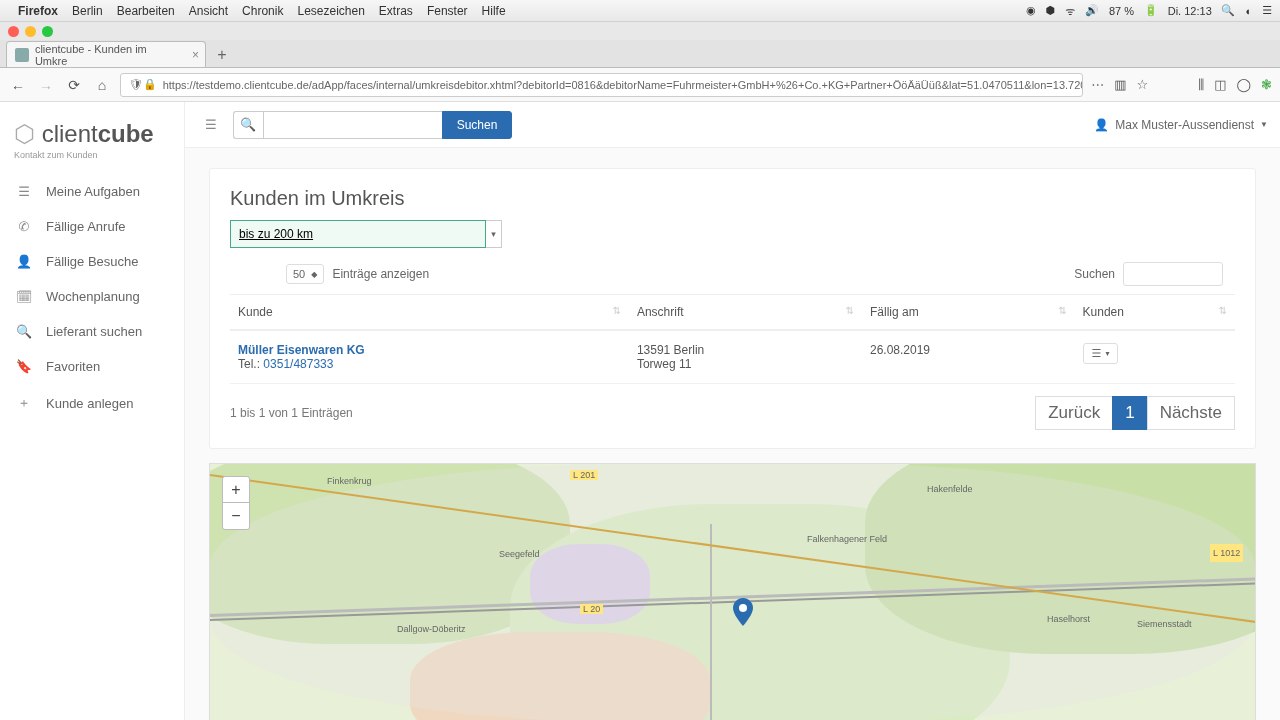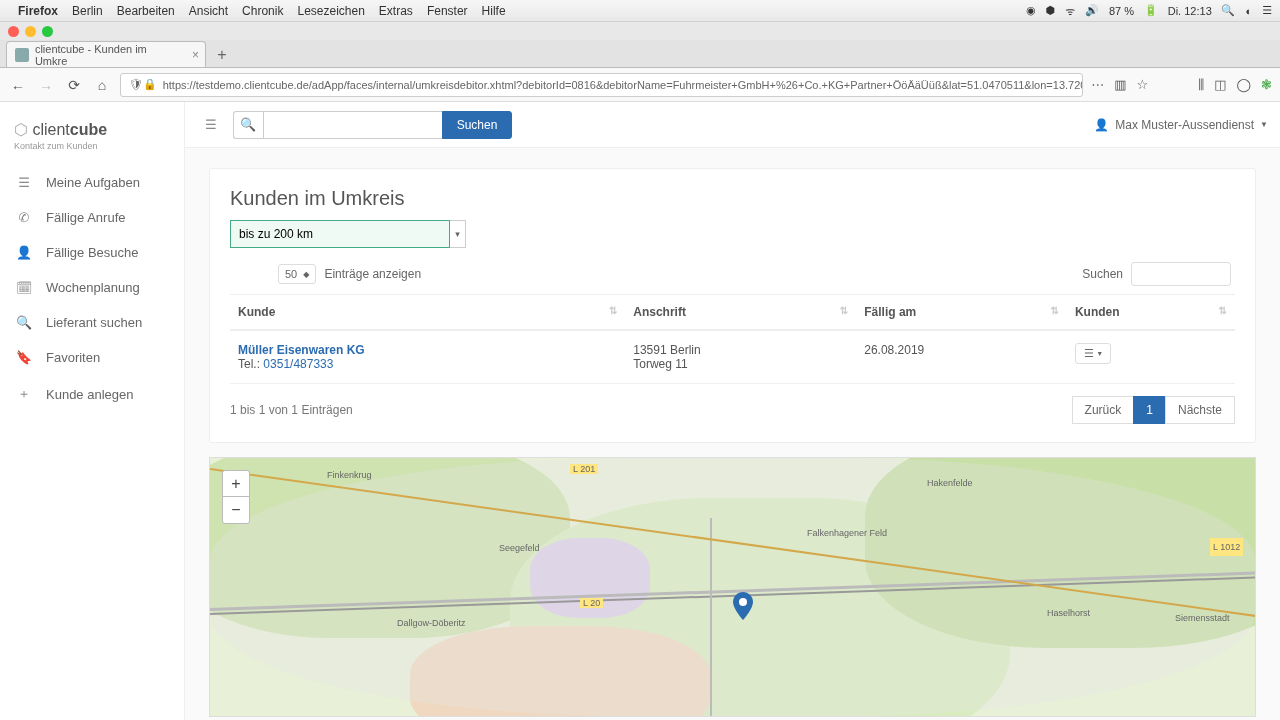--- a/index.html
+++ b/index.html
@@ -27,61 +27,61 @@
 .urlbar { height: 34px; background: #f9f9f9; border-bottom: 1px solid #ddd; display: flex; align-items: center; padding: 0 8px; gap: 8px; }
 .urlbar .navbtn { width: 20px; height: 20px; display: flex; align-items: center; justify-content: center; color: #555; font-size: 14px; }
 .urlbar .url-field { flex: 1; height: 24px; background: #fff; border: 1px solid #ccc; border-radius: 3px; display: flex; align-items: center; padding: 0 8px; font-size: 11px; color: #666; overflow: hidden; white-space: nowrap; }
 .urlbar .url-field .lock { margin-right: 6px; color: #5a5; }
 .urlbar .right-icons { display: flex; gap: 10px; color: #555; }
 
 
 .app { display: flex; height: calc(720px - 22px - 18px - 28px - 34px); }
 .sidebar { width: 185px; border-right: 1px solid #eee; padding-top: 10px; }
 .logo { padding: 8px 14px 14px; }
-.logo .brand { font-size: 16px; color: #555; font-weight: 300; }
+.logo .brand { font-size: 24px; color: #555; font-weight: 300; }
 .logo .brand b { font-weight: 600; }
 .logo .tagline { font-size: 9px; color: #999; margin-top: 2px; }
 .nav-item { display: flex; align-items: center; padding: 10px 16px; color: #666; font-size: 13px; gap: 14px; cursor: pointer; }
 .nav-item .ico { width: 16px; text-align: center; color: #888; font-size: 13px; }
 
 .main { flex: 1; overflow-y: auto; background: #fafafa; }
 .topbar { height: 46px; background: #fff; border-bottom: 1px solid #eee; display: flex; align-items: center; padding: 0 12px; gap: 8px; }
 .hamburger { padding: 4px 8px; color: #888; cursor: pointer; }
 .search-group { display: flex; }
 .search-icon-btn { width: 30px; height: 28px; border: 1px solid #ccc; border-right: none; border-radius: 3px 0 0 3px; background: #fff; display: flex; align-items: center; justify-content: center; color: #888; }
 .search-input { width: 180px; height: 28px; border: 1px solid #ccc; border-radius: 0; padding: 0 6px; font-size: 12px; }
 .search-btn { height: 28px; padding: 0 14px; background: #2b6cb0; color: #fff; border: 1px solid #2b6cb0; border-radius: 0 3px 3px 0; font-size: 12px; cursor: pointer; margin-left: -1px; }
 .user-menu { margin-left: auto; color: #666; font-size: 12px; display: flex; align-items: center; gap: 6px; }
 
 .content { padding: 20px 24px; }
 .card { background: #fff; border: 1px solid #eee; border-radius: 3px; padding: 18px 20px; margin-bottom: 14px; }
 h1.page-title { font-size: 20px; font-weight: 400; color: #555; margin-bottom: 10px; }
 h2.subtitle { font-size: 22px; font-weight: 400; color: #444; margin-bottom: 14px; }
 .field-label { font-size: 11px; color: #888; margin-bottom: 6px; }
 .radius-select { display: flex; }
-.radius-select input { width: 220px; height: 28px; border: 1px solid #4a8; background: #eefaf3; padding: 0 8px; font-size: 12px; }
+.radius-select input { width: 256px; height: 28px; border: 1px solid #4a8; background: #eefaf3; padding: 0 8px; font-size: 12px; text-decoration: underline; }
 .radius-select .dd { width: 16px; height: 28px; border: 1px solid #ccc; border-left: none; display: flex; align-items: center; justify-content: center; font-size: 9px; color: #666; }
 
-.table-controls { display: flex; align-items: center; margin: 14px 4px 8px; font-size: 12px; color: #666; padding-left: 44px; }
+.table-controls { display: flex; align-items: center; margin: 14px 12px 8px; font-size: 12px; color: #666; padding-left: 44px; }
 .page-size { display: inline-flex; align-items: center; border: 1px solid #ddd; border-radius: 3px; padding: 3px 6px; margin-right: 8px; font-size: 11px; }
 .page-size .caret { margin-left: 6px; font-size: 8px; }
 .search-right { margin-left: auto; display: flex; align-items: center; gap: 8px; }
 .search-right input { width: 100px; height: 24px; border: 1px solid #ddd; border-radius: 3px; padding: 0 6px; font-size: 11px; }
 
 table.data { width: 100%; border-collapse: collapse; font-size: 12px; }
-table.data th { text-align: left; padding: 10px 8px; border-top: 1px solid #eee; border-bottom: 2px solid #eee; color: #555; font-weight: 700; position: relative; }
+table.data th { text-align: left; padding: 10px 8px; border-top: 1px solid #eee; border-bottom: 2px solid #eee; color: #555; font-weight: 400; position: relative; }
 table.data th .sort { position: absolute; right: 8px; color: #ccc; font-size: 10px; }
 table.data td { padding: 12px 8px; border-bottom: 1px solid #f0f0f0; color: #555; vertical-align: top; }
 .customer-link { color: #2b6cb0; font-weight: 600; }
 .phone-link { color: #2b6cb0; }
 .action-btn { display: inline-flex; align-items: center; gap: 4px; border: 1px solid #ddd; border-radius: 3px; padding: 3px 8px; font-size: 11px; color: #666; cursor: pointer; }
 
 .table-footer { display: flex; align-items: center; margin-top: 12px; font-size: 12px; color: #777; }
 .pagination { margin-left: auto; display: flex; gap: 0; }
-.pagination .pg { border: 1px solid #ddd; padding: 6px 12px; font-size: 12px; color: #666; cursor: pointer; margin-left: -1px; }
+.pagination .pg { border: 1px solid #ddd; padding: 6px 12px; font-size: 17px; color: #666; cursor: pointer; margin-left: -1px; }
 .pagination .pg.active { background: #2b6cb0; color: #fff; border-color: #2b6cb0; }
 
 h3.map-title { font-size: 18px; font-weight: 400; color: #555; margin: 6px 0 12px; }
 .map { height: 260px; border: 1px solid #ddd; position: relative; overflow: hidden; background: #e8f0d8; }
 .map-zoom { position: absolute; top: 12px; left: 12px; background: #fff; border: 1px solid #bbb; border-radius: 3px; z-index: 10; }
 .map-zoom div { width: 26px; height: 26px; display: flex; align-items: center; justify-content: center; font-size: 16px; color: #444; cursor: pointer; }
 .map-zoom div:first-child { border-bottom: 1px solid #bbb; }
 .marker { position: absolute; top: 52%; left: 50%; width: 20px; height: 28px; z-index: 5; }
 .marker svg { width: 100%; height: 100%; }
 
@@ -279,21 +279,21 @@
           <div class="road" style="top:155px;left:0;width:1100px;height:2px;background:#999;transform:rotate(-2deg)"></div>
           <div class="road" style="top:60px;left:500px;width:2px;height:300px"></div>
           <div class="road" style="top:10px;left:0;width:1100px;height:2px;transform:rotate(8deg);background:#d4a84a"></div>
           <div class="map-label" style="top:12px;left:80px">Finkenkrug</div>
           <div class="map-label" style="top:85px;left:252px">Seegefeld</div>
           <div class="map-label" style="top:70px;left:560px">Falkenhagener Feld</div>
           <div class="map-label" style="top:20px;left:680px">Hakenfelde</div>
 
           <div class="map-label" style="top:160px;left:150px">Dallgow-Döberitz</div>
           <div class="map-label" style="top:150px;left:800px">Haselhorst</div>
-          <div class="map-label" style="top:155px;left:928px">Siemensstadt</div>
+          <div class="map-label" style="top:155px;left:890px">Siemensstadt</div>
           <div class="map-label" style="top:140px;left:370px;background:#ffe680;padding:0 3px">L 20</div>
           <div class="map-label" style="top:6px;left:360px;background:#ffe680;padding:0 3px">L 201</div>
 
           <div class="map-label" style="top:80px;left:1000px;background:#ffe680;padding:4px 3px">L 1012</div>
         </div>
         <div class="map-zoom">
           <div>+</div>
           <div>−</div>
         </div>
         <div class="marker">

